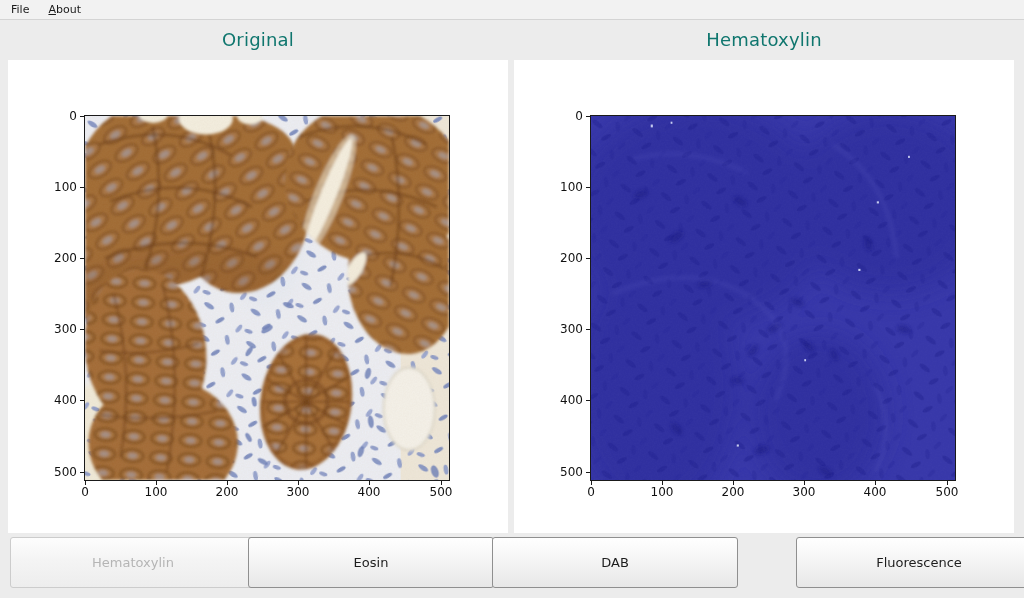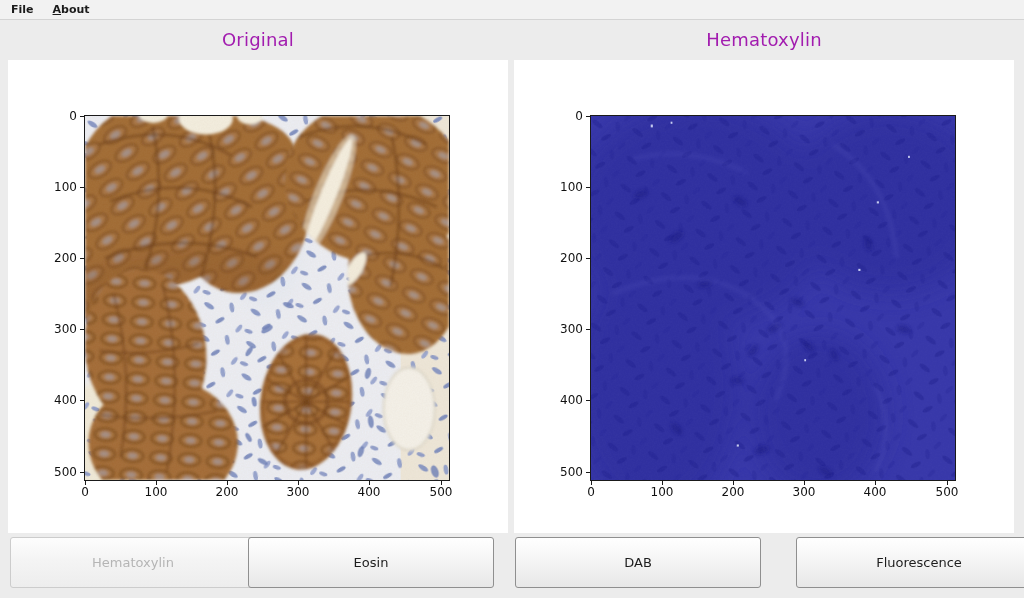--- a/index.html
+++ b/index.html
@@ -6,28 +6,28 @@
   body{
     position:relative;width:1024px;height:598px;overflow:hidden;
     background:#ececec;font-family:"DejaVu Sans","Liberation Sans",sans-serif;
     -webkit-font-smoothing:antialiased;
   }
   
   .menubar{
     position:absolute;left:0;top:0;width:1024px;height:20px;
     background:#f2f2f2;border-bottom:1px solid #d4d4d4;
     display:flex;align-items:center;padding-left:11px;box-sizing:border-box;
-    font-size:11px;color:#1b1b1b;font-weight:bold;
+    font-size:11px;color:#1b1b1b;
   }
   .menu-item{margin-right:19px;cursor:default;}
   .menu-item .accel{text-decoration:underline;}
   
   .fig-title{
     position:absolute;top:29px;width:500px;text-align:center;
-    font-size:18px;color:#a21caf;letter-spacing:.2px;
+    font-size:18px;color:#0f766e;letter-spacing:.2px;
   }
   
   .panel{position:absolute;top:60px;width:500px;height:473px;background:#ffffff;}
   .plot{
     position:absolute;left:76px;top:55px;width:364px;height:364px;
     border:1px solid #1a1a1a;background:#fff;
   }
   .plot svg{display:block;width:364px;height:364px;}
   .xm{position:absolute;width:1px;height:4px;background:#1a1a1a;top:365px;}
   .ym{position:absolute;height:1px;width:4px;background:#1a1a1a;left:-5px;}
@@ -343,14 +343,14 @@
     <span class="yt" style="top:71px">100</span>
     <span class="yt" style="top:142px">200</span>
     <span class="yt" style="top:213px">300</span>
     <span class="yt" style="top:284px">400</span>
     <span class="yt" style="top:356px">500</span>
   </div>
 </div>
 
 <button class="tbtn" style="left:10px" disabled="">Hematoxylin</button>
 <button class="tbtn" style="left:248px">Eosin</button>
-<button class="tbtn" style="left:515px">DAB</button>
+<button class="tbtn" style="left:492px">DAB</button>
 <button class="tbtn" style="left:796px">Fluorescence</button>
 
 </body></html>

